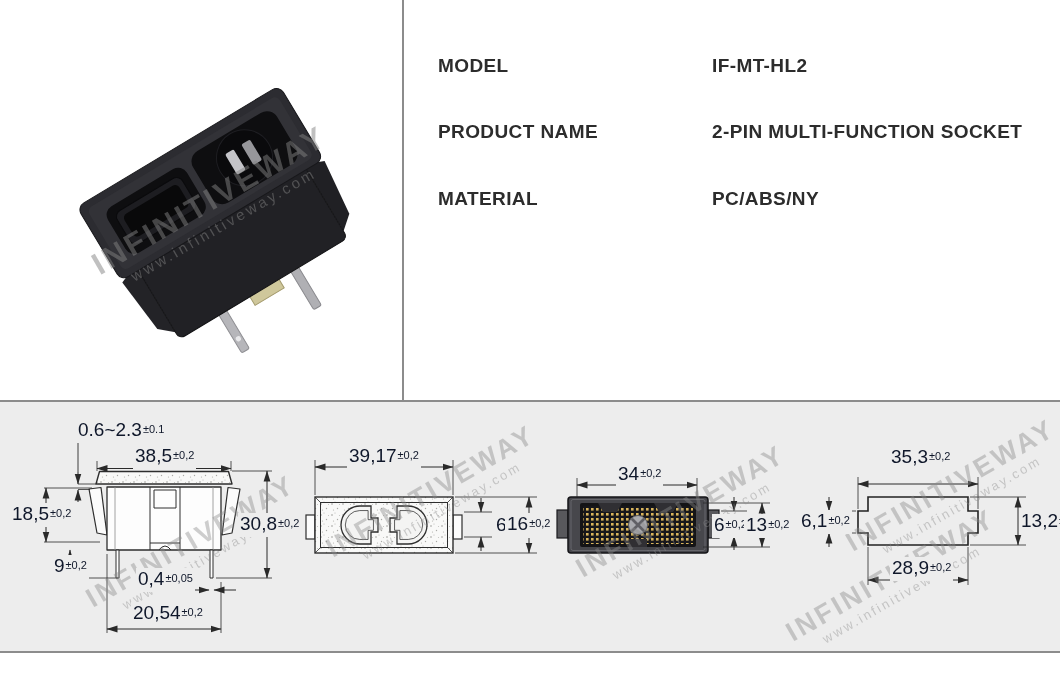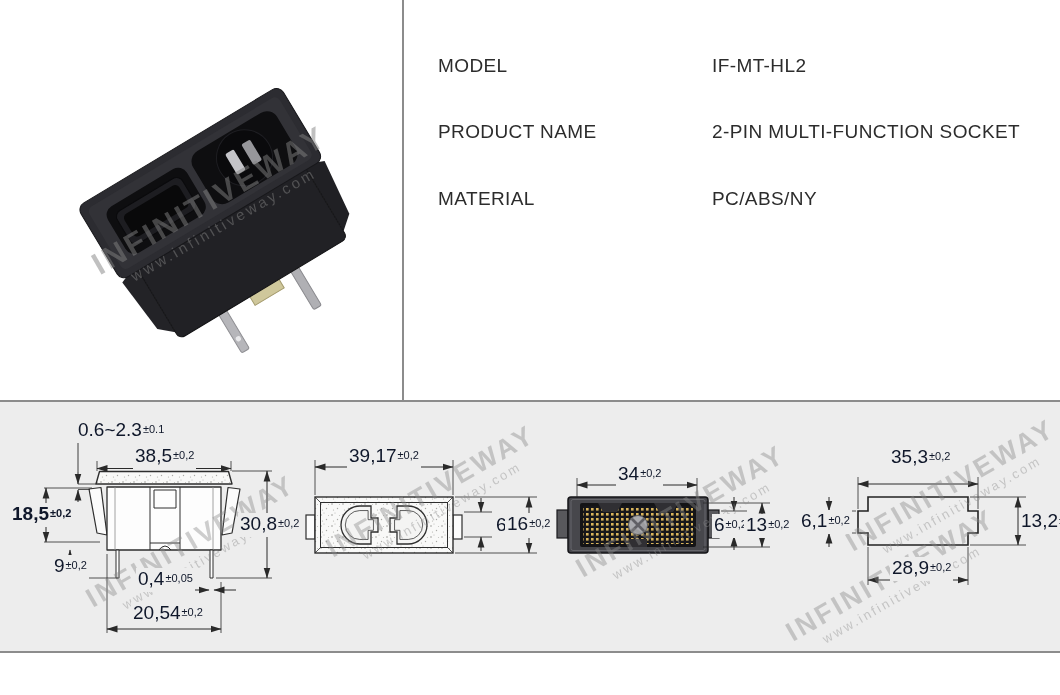--- a/index.html
+++ b/index.html
@@ -4,21 +4,21 @@
 <style>
   * { margin:0; padding:0; box-sizing:border-box; }
   body { background:#fff; font-family:"Liberation Sans", sans-serif; }
   .page { position:relative; width:1060px; height:695px; background:#fff; overflow:hidden; }
 
   
   .photo-area { position:absolute; left:0; top:0; width:403px; height:401px; background:#fff; }
   .v-divider { position:absolute; left:402px; top:0; width:2px; height:400px; background:#8c8c8c; }
 
   
-  .spec-table { position:absolute; left:0; top:0; width:1060px; height:362px; }
+  .spec-table { position:absolute; left:0; top:0; width:1060px; height:362px;font-weight:bold; }
   .spec-row { position:absolute; left:438px; width:600px; height:24px; color:#2c2c2c; font-size:19px; letter-spacing:0.4px; }
   .spec-label { display:inline-block; width:274px; }
   .spec-value { display:inline-block; }
 
   
   .hline { position:absolute; left:0; width:1060px; height:2px; background:#8c8c8c; }
   .band { position:absolute; left:0; top:402px; width:1060px; height:249px; background:#ededed; }
   .band svg { position:absolute; left:0; top:0; }
 
   
@@ -217,21 +217,21 @@
       <div class="wm-brand">INFINITIVEWAY</div>
       <div class="wm-site">www.infinitiveway.com</div>
     </div>
     <div class="wm" style="left:725px; top:158px;">
       <div class="wm-brand">INFINITIVEWAY</div>
       <div class="wm-site">www.infinitiveway.com</div>
     </div>
 
     <div class="dim" style="left:76px; top:17px;"><span class="dv">0.6~2.3</span><span class="dt">±0.1</span></div>
     <div class="dim" style="left:133px; top:43px;"><span class="dv">38,5</span><span class="dt">±0,2</span></div>
-    <div class="dim" style="left:10px; top:101px;font-weight:bold;"><span class="dv">18,5</span><span class="dt">±0,2</span></div>
+    <div class="dim" style="left:10px; top:101px;"><span class="dv">18,5</span><span class="dt">±0,2</span></div>
     <div class="dim" style="left:238px; top:111px;"><span class="dv">30,8</span><span class="dt">±0,2</span></div>
     <div class="dim" style="left:52px; top:153px;"><span class="dv">9</span><span class="dt">±0,2</span></div>
     <div class="dim" style="left:136px; top:166px;"><span class="dv">0,4</span><span class="dt">±0,05</span></div>
     <div class="dim" style="left:131px; top:200px;"><span class="dv">20,54</span><span class="dt">±0,2</span></div>
 
     <div class="dim" style="left:347px; top:43px;"><span class="dv">39,17</span><span class="dt">±0,2</span></div>
     <div class="dim" style="left:461px; top:112px;margin-left:33px;"><span class="dv">6</span><span class="dt">±0,2</span></div>
     <div class="dim" style="left:505px; top:111px;"><span class="dv">16</span><span class="dt">±0,2</span></div>
 
     <div class="dim" style="left:616px; top:61px;"><span class="dv">34</span><span class="dt">±0,2</span></div>

